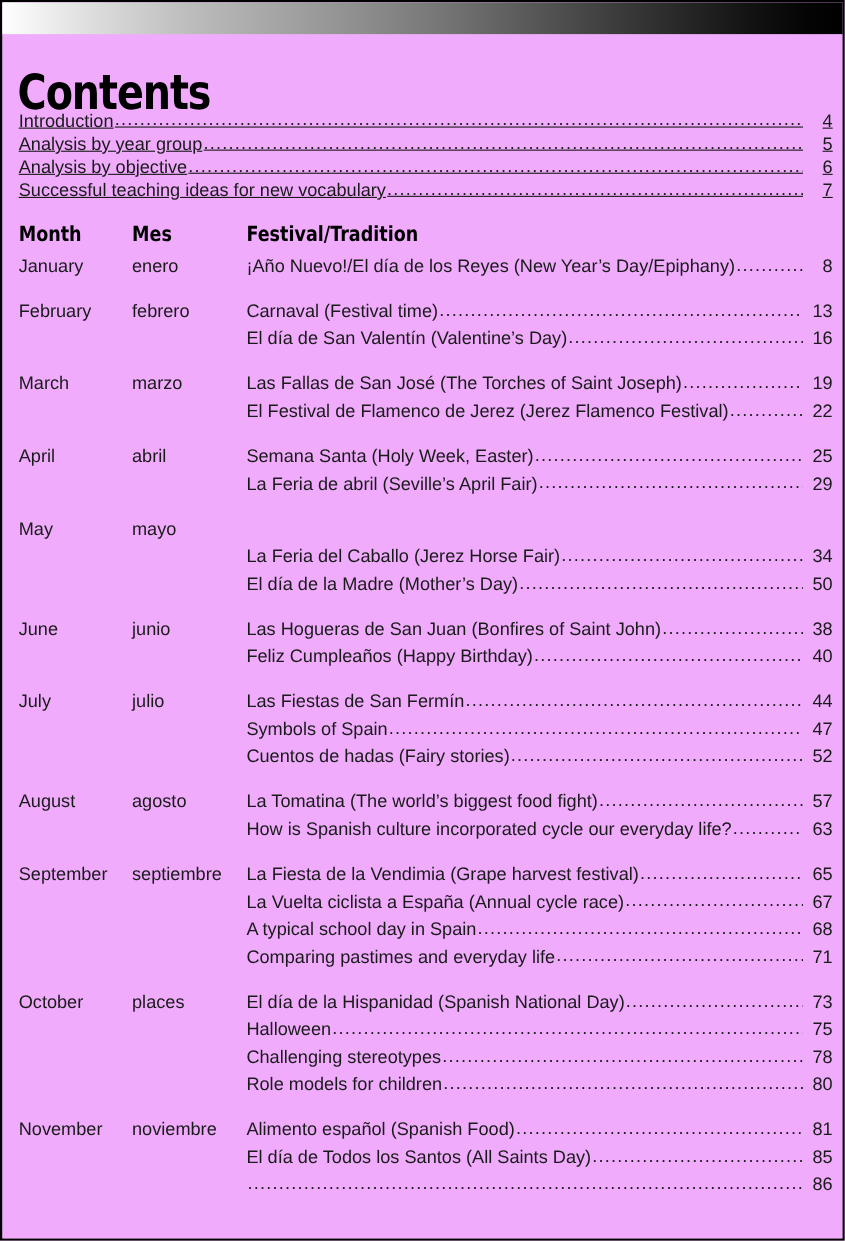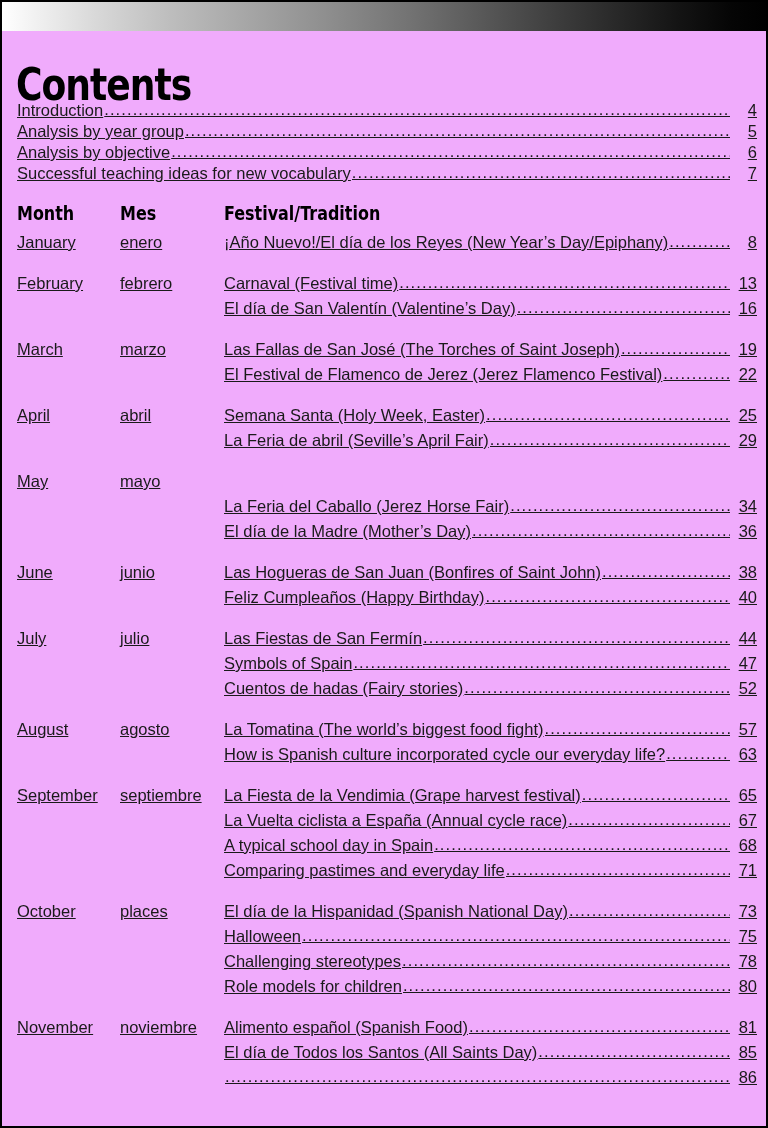--- a/index.html
+++ b/index.html
@@ -136,21 +136,20 @@
     margin-bottom: 16px;
   }
   .month-row {
     position: relative;
     display: flex;
     align-items: flex-end;
     height: 25px;
     font-size: 16.5px;
     color: #1a1a1a;
     white-space: nowrap;
-    text-decoration: underline;
   }
   .cell-month {
     flex: 0 0 103px;
     font-size: 16.5px;
     color: #1a1a1a;
   }
   .cell-mes {
     flex: 0 0 104px;
     font-size: 16.5px;
     color: #1a1a1a;
@@ -289,21 +288,21 @@
             <span class="leader"></span>
             <span class="pageno">34</span>
           </span>
         </div>
         <div class="month-row">
           <span class="cell-month"></span>
           <span class="cell-mes"></span>
           <span class="cell-fest">
             <span class="entry-label">El día de la Madre (Mother’s Day)</span>
             <span class="leader"></span>
-            <span class="pageno">36</span>
+            <span class="pageno">50</span>
           </span>
         </div>
       </div>
       <div class="month-group">
         <div class="month-row">
           <span class="cell-month">June</span>
           <span class="cell-mes">junio</span>
           <span class="cell-fest">
             <span class="entry-label">Las Hogueras de San Juan (Bonfires of Saint John)</span>
             <span class="leader"></span>

